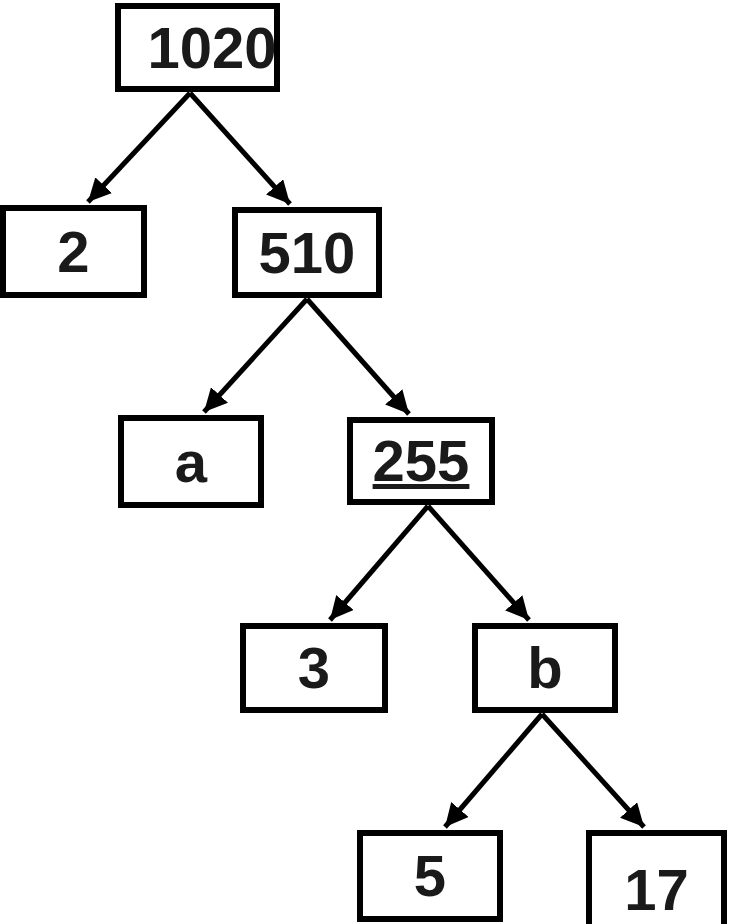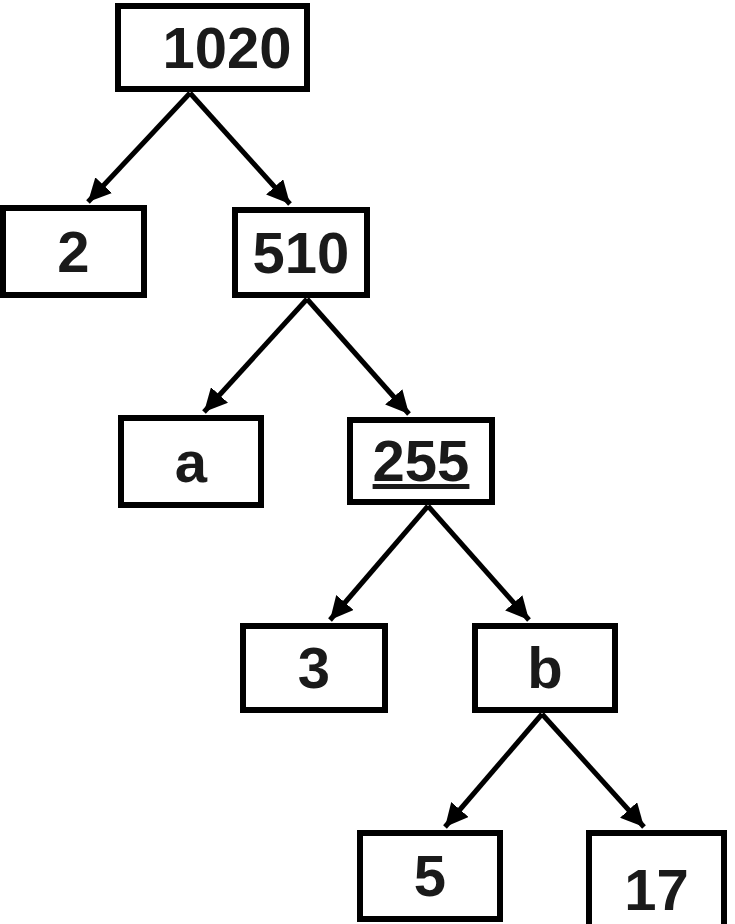--- a/index.html
+++ b/index.html
@@ -29,23 +29,23 @@
     border: 6px solid #000000;
     display: flex;
     align-items: center;
     justify-content: center;
     font-weight: bold;
     font-size: 58px;
     color: #1a1a1a;
     line-height: 1;
   }
   
-  .node-1020 { left: 115px; top: 3px;   width: 195px; height: 89px; padding-left: 29px; }
+  .node-1020 { left: 115px; top: 3px;   width: 165px; height: 89px; padding-left: 29px; }
   .node-2    { left: 0px;   top: 205px; width: 147px; height: 93px; }
-  .node-510  { left: 232px; top: 207px; width: 138px; height: 91px; text-align: center; }
+  .node-510  { left: 232px; top: 207px; width: 150px; height: 91px; text-align: center; }
   .node-a    { left: 118px; top: 415px; width: 146px; height: 93px; }
   .node-255  { left: 347px; top: 417px; width: 148px; height: 88px; text-decoration: underline; }
   .node-3    { left: 240px; top: 623px; width: 148px; height: 90px; }
   .node-b    { left: 472px; top: 623px; width: 146px; height: 90px; }
   .node-5    { left: 357px; top: 830px; width: 146px; height: 92px; }
   .node-17   { left: 586px; top: 830px; width: 141px; height: 120px; }
 </style>
 </head>
 <body>
 

